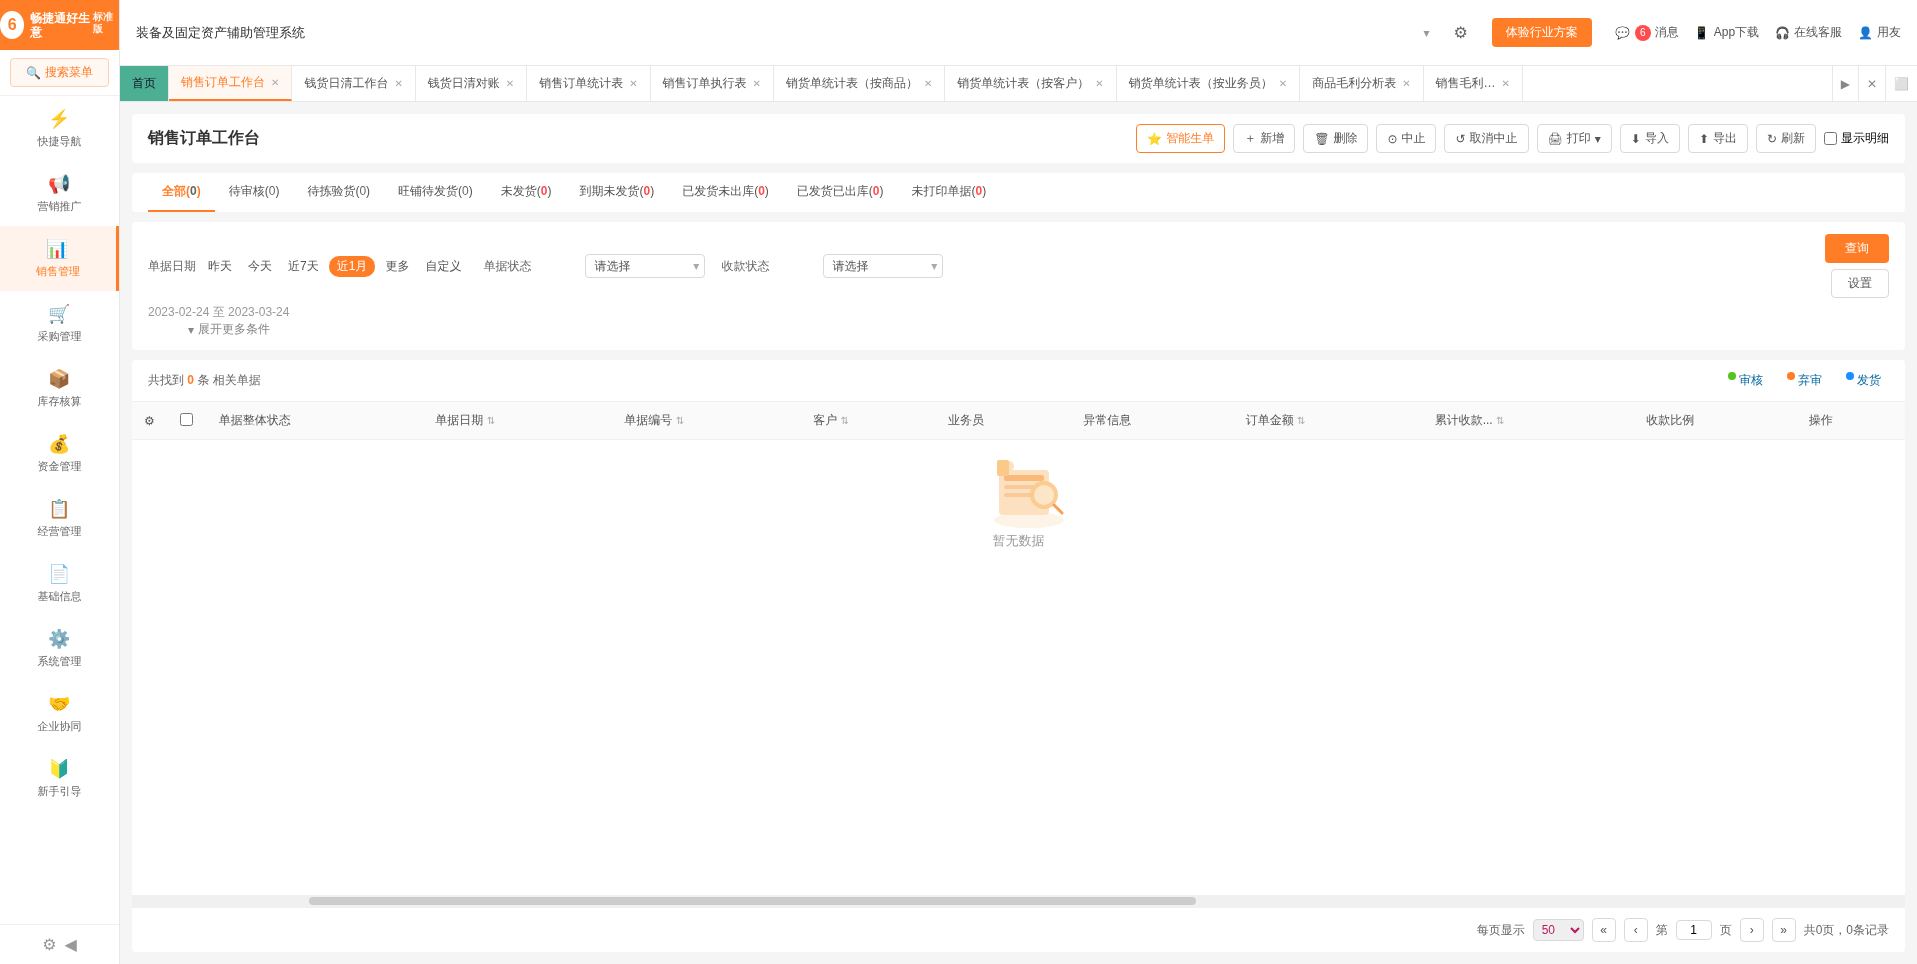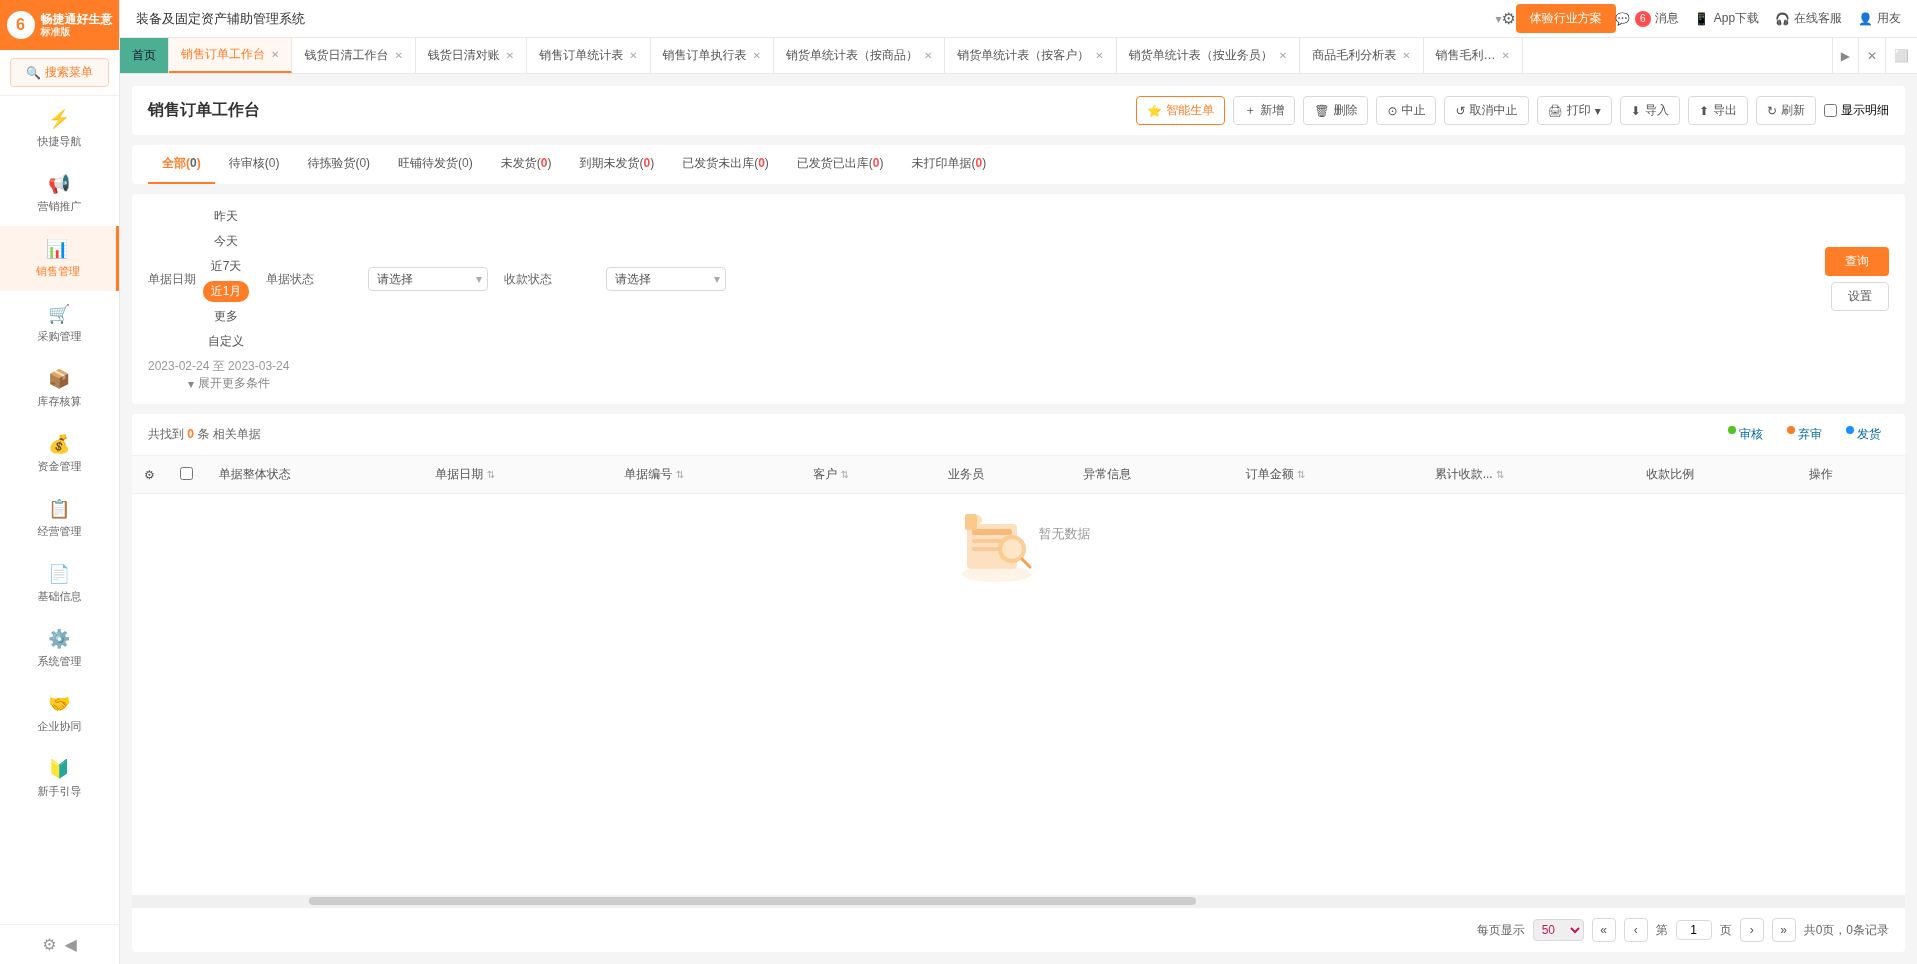--- a/index.html
+++ b/index.html
@@ -3,41 +3,41 @@
   <meta charset="utf-8">
   <style>
     * { box-sizing: border-box; margin: 0; padding: 0; font-family: 'Microsoft YaHei', Arial, sans-serif; font-size: 12px; }
     body { display: flex; height: 964px; overflow: hidden; background: #f5f5f5; }
 
     
     .sidebar { width: 120px; background: #fff; display: flex; flex-direction: column; border-right: 1px solid #e8e8e8; flex-shrink: 0; }
     .sidebar-logo { height: 50px; background: #ff7d26; display: flex; align-items: center; justify-content: center; color: #fff; font-size: 13px; font-weight: bold; gap: 6px; flex-shrink: 0; }
     .sidebar-logo-icon { width: 28px; height: 28px; background: #fff; border-radius: 50%; display: flex; align-items: center; justify-content: center; }
     .sidebar-logo-icon span { color: #ff7d26; font-size: 16px; font-weight: bold; }
-    .sidebar-logo-text { display: flex; flex-direction: column; line-height: 1.2; }
+    .sidebar-logo-text { display: flex; flex-direction: row; line-height: 1.2; }
     .sidebar-logo-text .line1 { font-size: 12px; }
     .sidebar-logo-text .line2 { font-size: 10px; opacity: 0.9; }
 
     .sidebar-search { padding: 8px 10px; border-bottom: 1px solid #f0f0f0; }
     .sidebar-search-btn { width: 100%; padding: 5px; background: #fff7f2; border: 1px solid #ffd0b0; border-radius: 4px; color: #ff7d26; cursor: pointer; display: flex; align-items: center; gap: 4px; justify-content: center; }
 
     .sidebar-nav { flex: 1; overflow-y: auto; }
     .sidebar-item { padding: 12px 0; display: flex; flex-direction: column; align-items: center; gap: 4px; cursor: pointer; color: #666; transition: all 0.2s; }
     .sidebar-item.active { color: #ff7d26; background: #fff3ec; border-right: 3px solid #ff7d26; }
     .sidebar-item .icon { font-size: 18px; }
     .sidebar-item .label { font-size: 11px; }
 
     .sidebar-footer { padding: 10px; display: flex; gap: 8px; justify-content: center; border-top: 1px solid #f0f0f0; }
     .sidebar-footer-btn { cursor: pointer; color: #999; font-size: 16px; }
 
     
     .main { flex: 1; display: flex; flex-direction: column; overflow: hidden; }
 
     
-    .topbar { height: 38px; background: #fff; border-bottom: 1px solid #e8e8e8; display: flex; align-items: center; padding: 0 16px; gap: 0; flex-shrink: 0; }
+    .topbar { height: 66px; background: #fff; border-bottom: 1px solid #e8e8e8; display: flex; align-items: center; padding: 0 16px; gap: 24px; flex-shrink: 0; }
     .topbar-title { font-size: 13px; color: #333; flex: 1; display: flex; align-items: center; gap: 8px; }
     .topbar-dropdown { cursor: pointer; color: #999; }
     .topbar-settings { cursor: pointer; color: #666; font-size: 16px; }
     .topbar-btn { background: #ff7d26; color: #fff; border: none; padding: 6px 14px; border-radius: 4px; cursor: pointer; font-size: 12px; }
     .topbar-actions { display: flex; align-items: center; gap: 16px; margin-left: auto; }
     .topbar-action-item { display: flex; align-items: center; gap: 4px; cursor: pointer; color: #555; font-size: 12px; }
     .topbar-action-item .badge { background: #ff4d4f; color: #fff; border-radius: 50%; width: 16px; height: 16px; display: flex; align-items: center; justify-content: center; font-size: 10px; }
 
     
     .tabbar { height: 36px; background: #fff; border-bottom: 1px solid #e8e8e8; display: flex; align-items: stretch; flex-shrink: 0; overflow: hidden; }
@@ -63,21 +63,21 @@
     .sub-tab { padding: 10px 14px; cursor: pointer; color: #555; border-bottom: 2px solid transparent; white-space: nowrap; font-size: 12px; }
     .sub-tab.active { color: #ff7d26; border-bottom-color: #ff7d26; font-weight: bold; }
     .sub-tab .count { color: #666; }
     .sub-tab .red-count { color: #ff4d4f; font-weight: bold; }
 
     
     .filter-area { background: #fff; padding: 12px 16px; border-radius: 4px; }
     .filter-row { display: flex; align-items: center; gap: 16px; flex-wrap: wrap; }
     .filter-item { display: flex; align-items: center; gap: 6px; }
     .filter-label { color: #666; white-space: nowrap; }
-    .filter-date-btns { display: flex; gap: 4px; align-items: center; flex-direction: column; }
+    .filter-date-btns { display: flex; gap: 4px; align-items: center; }
     .filter-date-btn { padding: 2px 6px; border-radius: 3px; cursor: pointer; color: #555; }
     .filter-date-btn.active { background: #ff7d26; color: #fff; border-radius: 10px; padding: 2px 8px; }
     .filter-date-range { color: #999; font-size: 12px; margin-top: 2px; }
     .filter-select { border: 1px solid #d9d9d9; border-radius: 4px; padding: 4px 24px 4px 8px; color: #555; background: #fff; cursor: pointer; min-width: 120px; appearance: none; position: relative; }
     .filter-select-wrap { position: relative; display: inline-block; margin-left: 48px; }
     .filter-select-wrap::after { content: '▾'; position: absolute; right: 6px; top: 50%; transform: translateY(-50%); color: #aaa; pointer-events: none; }
     .expand-btn { display: flex; align-items: center; gap: 4px; color: #888; cursor: pointer; margin-left: auto; font-size: 12px; }
     .query-btn { background: #ff7d26; color: #fff; border: none; padding: 6px 20px; border-radius: 4px; cursor: pointer; font-size: 12px; }
     .set-btn { background: #fff; color: #555; border: 1px solid #d9d9d9; padding: 5px 16px; border-radius: 4px; cursor: pointer; font-size: 12px; }
     .filter-right { display: flex; flex-direction: column; gap: 6px; align-items: flex-end; margin-left: auto; }
@@ -94,21 +94,21 @@
     .dot-orange { background: #ff7d26; }
     .dot-blue { background: #1890ff; }
 
     .data-table { width: 100%; border-collapse: collapse; }
     .data-table th { background: #fafafa; border-bottom: 1px solid #f0f0f0; padding: 10px 12px; text-align: left; color: #555; font-weight: normal; white-space: nowrap; }
     .data-table th .sort { color: #aaa; font-size: 10px; cursor: pointer; }
     .data-table .checkbox-col { width: 40px; text-align: center; }
     .data-table .settings-col { width: 30px; text-align: center; }
 
     
-    .empty-state { flex: 1; display: flex; flex-direction: row; align-items: center; justify-content: center; gap: 12px; }
+    .empty-state { flex: 1; display: flex; flex-direction: column; align-items: center; justify-content: center; gap: 12px; }
     .empty-icon { width: 80px; height: 80px; position: relative; }
     .empty-text { color: #999; font-size: 13px; }
 
     
     .pagination { padding: 10px 16px; display: flex; align-items: center; justify-content: flex-end; gap: 8px; border-top: 1px solid #f0f0f0; }
     .pagination-label { color: #666; }
     .page-size-select { border: 1px solid #d9d9d9; border-radius: 4px; padding: 2px 4px; color: #be185d; }
     .page-btn { width: 24px; height: 24px; display: flex; align-items: center; justify-content: center; border: 1px solid #d9d9d9; border-radius: 4px; cursor: pointer; color: #555; }
     .page-input { width: 36px; border: 1px solid #d9d9d9; border-radius: 4px; padding: 2px 4px; text-align: center; }
     .total-text { color: #666; }

